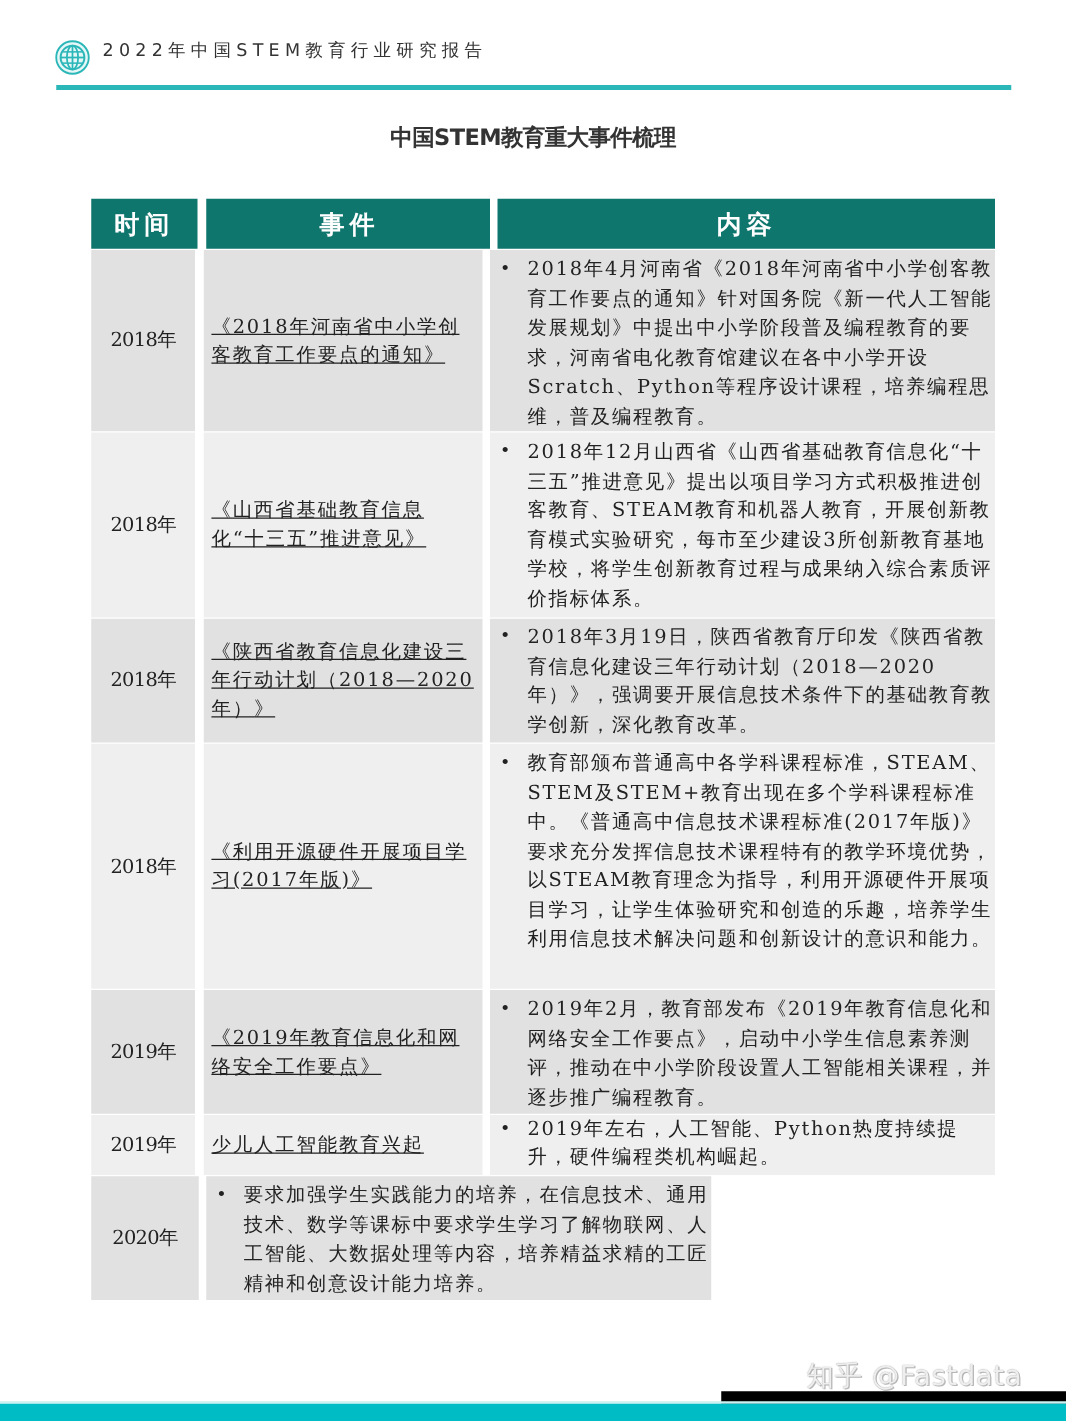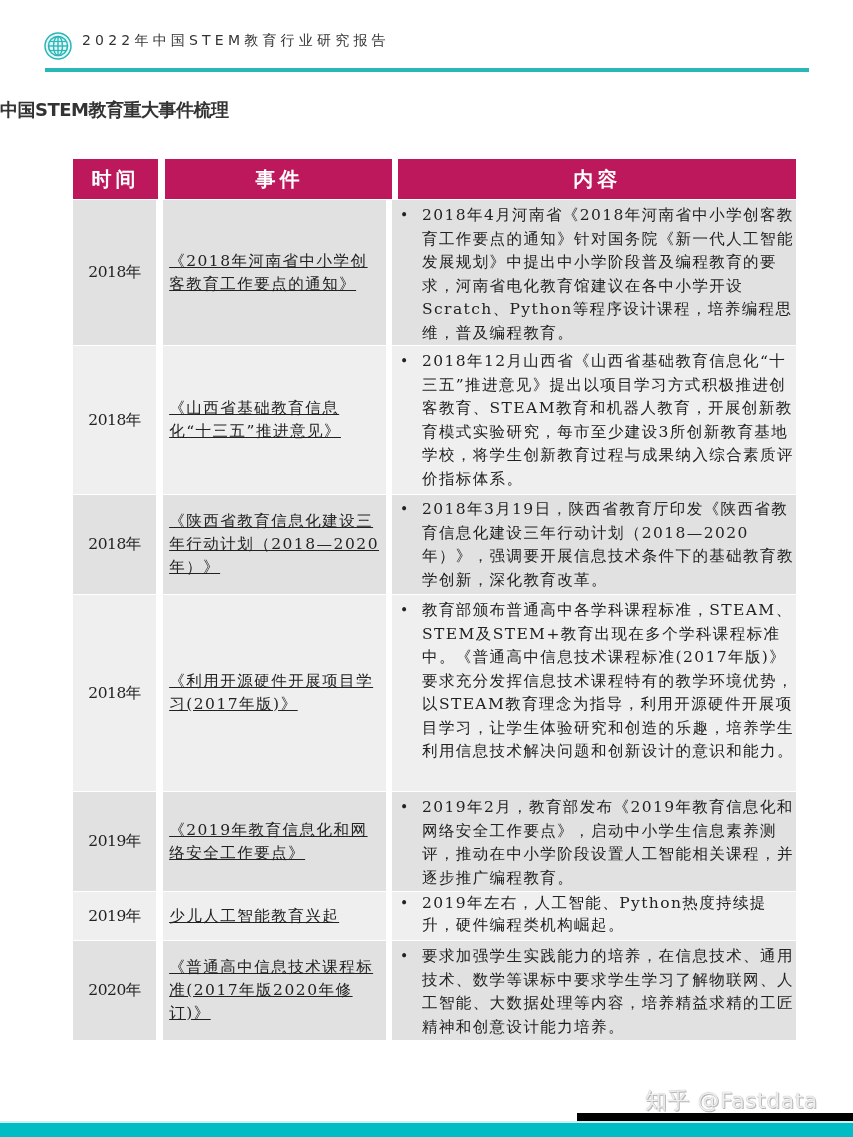--- a/index.html
+++ b/index.html
@@ -4,31 +4,31 @@
   <style>
     * { box-sizing: border-box; margin: 0; padding: 0; }
     html, body { width: 853px; height: 1137px; background: #ffffff; overflow: hidden; }
     body { position: relative; font-family: "DejaVu Serif", "Liberation Serif", serif; color: #222; }
 
     .header { position: absolute; left: 44px; top: 32px; height: 30px; display: flex; }
     .logo { width: 28px; height: 28px; }
     .report-title { margin-left: 10px; font-family: "DejaVu Sans", "Liberation Sans", sans-serif; font-size: 14px; letter-spacing: 4.2px; color: #333; }
     .header-rule { position: absolute; left: 45px; top: 68px; width: 764px; height: 4px; background: #2bb6b8; }
 
-    .page-title { position: absolute; left: 0; width: 853px; top: 98px; font-family: "DejaVu Sans", "Liberation Sans", sans-serif; font-weight: bold; font-size: 18px; color: #333; letter-spacing: -0.5px; }
+    .page-title { position: absolute; left: 0; width: 853px; top: 98px; text-align: center; font-family: "DejaVu Sans", "Liberation Sans", sans-serif; font-weight: bold; font-size: 18px; color: #333; letter-spacing: -0.5px; }
 
     .table { position: absolute; left: 73px; top: 159px; width: 723px; }
     .row { display: flex; width: 723px; }
     .row + .row { margin-top: 1px; }
     .cell { padding: 0 4px; display: flex; align-items: center; }
     .c1 { width: 86px; justify-content: center; }
     .c2 { width: 231px; margin-left: 7px; padding-left: 6px; }
     .c3 { width: 404px; margin-left: 6px; padding: 4px 0 4px 6px; align-items: flex-start; }
 
-    .head-row .cell { background: #be185d; color: #fff; font-size: 20px; font-weight: bold; height: 40px; letter-spacing: 4px; justify-content: center; align-items: center; }
+    .head-row .cell { background: #0f766e; color: #fff; font-size: 20px; font-weight: bold; height: 40px; letter-spacing: 4px; justify-content: center; align-items: center; }
     .head-row .c3 { padding: 0; }
 
     .odd .cell { background: #e1e1e1; }
     .even .cell { background: #efefef; }
 
     .year { font-size: 15.5px; letter-spacing: -0.5px; color: #222; }
     .event { font-size: 15.5px; line-height: 23px; letter-spacing: 1.5px; color: #222; text-decoration: underline; }
     .bullet { width: 24px; flex: 0 0 24px; font-size: 14px; line-height: 23.5px; padding-left: 2px; }
     .content { font-size: 15.5px; line-height: 23.5px; letter-spacing: 1.4px; color: #222; width: 374px; }
 
@@ -138,23 +138,20 @@
     <div class="cell c3" style="padding-top:0">
         <span class="bullet">•</span>
         <span class="content" style="line-height:22px">2019年左右，人工智能、Python热度持续提升，硬件编程类机构崛起。</span>
       </div>
   </div>
 
   <div class="row odd" style="height:99px">
     <div class="cell c1">
         <span class="year">2020年</span>
       </div>
-    <div class="cell c2">
-        <span class="event">《普通高中信息技术课程标准(2017年版2020年修订)》</span>
-      </div>
     <div class="cell c3">
         <span class="bullet">•</span>
         <span class="content">要求加强学生实践能力的培养，在信息技术、通用技术、数学等课标中要求学生学习了解物联网、人工智能、大数据处理等内容，培养精益求精的工匠精神和创意设计能力培养。</span>
       </div>
   </div>
 </div>
 
 <div class="watermark">知乎 @Fastdata</div>
 <div class="black-bar"></div>
 <div class="footer-bar-light"></div>

